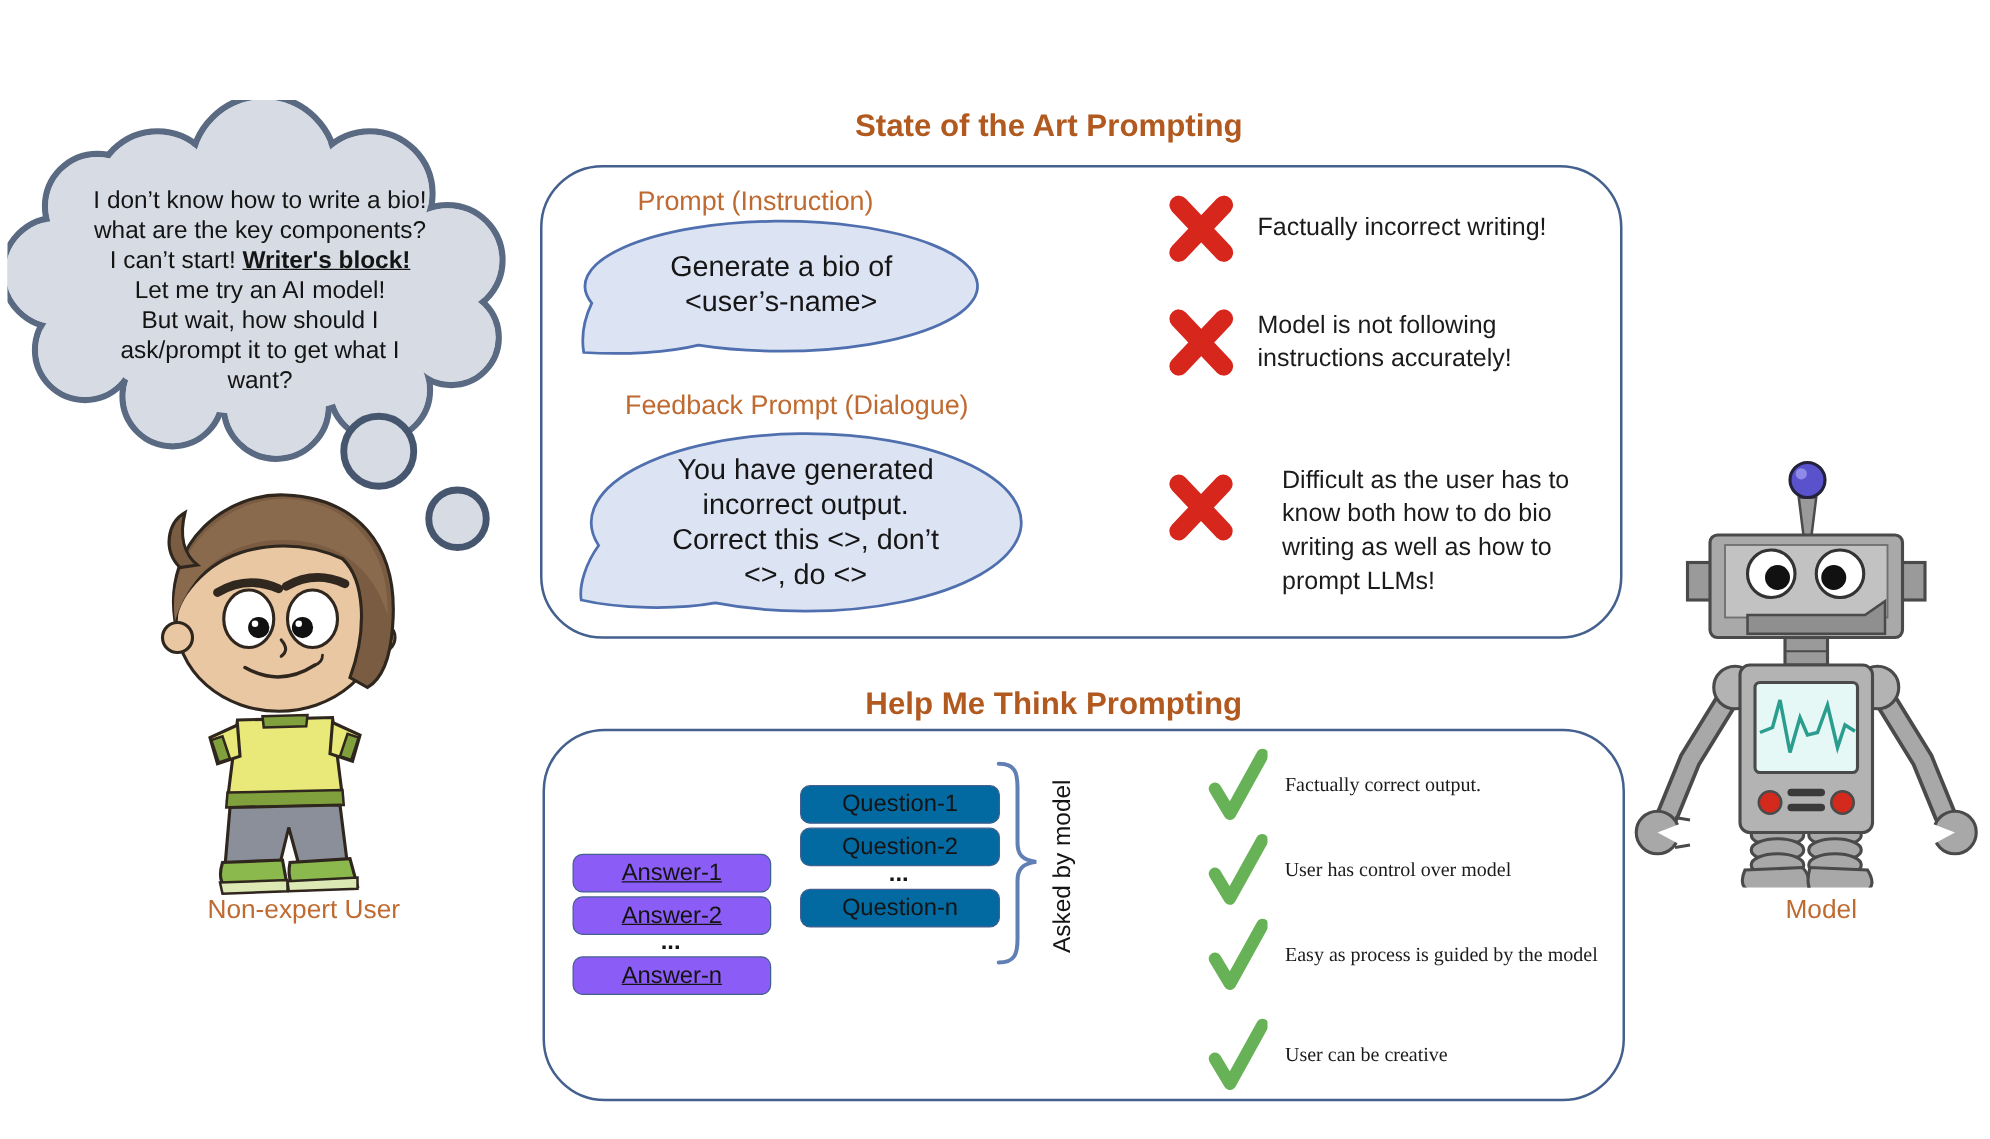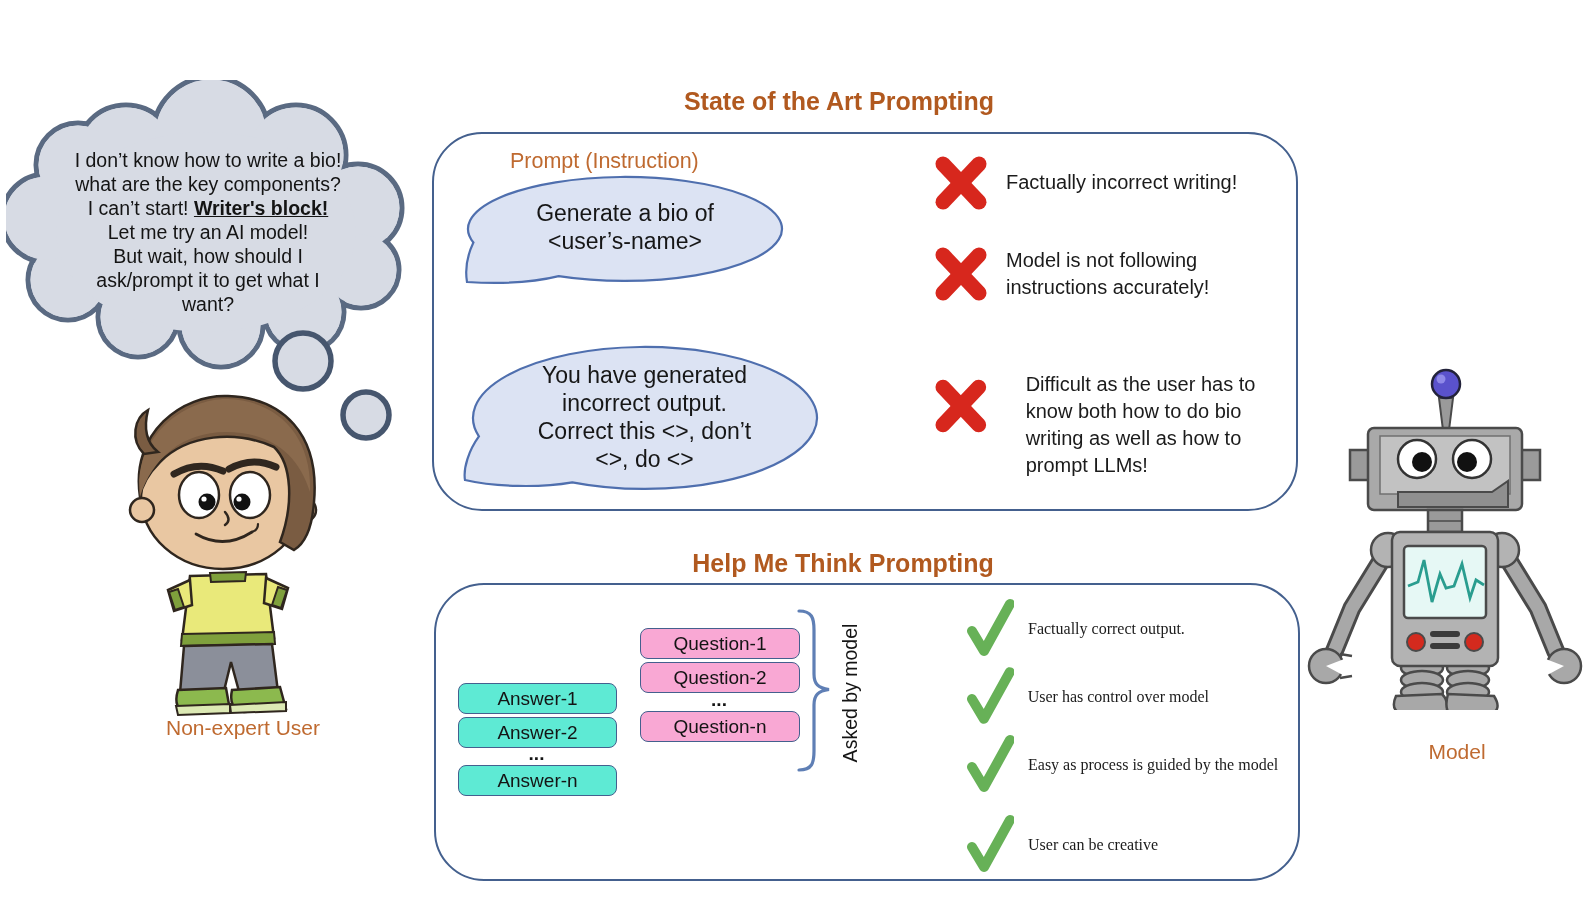--- a/index.html
+++ b/index.html
@@ -8,22 +8,22 @@
   .abs{position:absolute;}
   .center{text-align:center;}
   .section-title{font-size:25px;font-weight:bold;color:#b1591f;}
   .sub-label{font-size:21.5px;color:#bf6a30;}
   .panel{position:absolute;border:2px solid #44608e;border-radius:50px;background:#fff;}
   .bubble-text{font-size:23px;line-height:28px;text-align:center;color:#161616;}
   .cloud-text{font-size:19.5px;line-height:24px;text-align:center;color:#141414;}
   .cloud-text .em{font-weight:bold;text-decoration:underline;}
   .qa-box{position:absolute;display:flex;align-items:center;justify-content:center;
           border:1.8px solid #44608e;border-radius:8px;font-size:19px;color:#141414;}
-  .q-fill{background:#f9a8d4;}
-  .a-fill{background:#5eead4;}
+  .q-fill{background:#0369a1;}
+  .a-fill{background:#8b5cf6;text-decoration:underline;}
   .dots{position:absolute;text-align:center;font-size:19px;font-weight:bold;color:#141414;}
   .mark-row{position:absolute;display:flex;gap:16px;align-items:center;}
   .mark-row .txt{font-size:20px;line-height:27.5px;color:#1b1b1b;}
   .pro-row{position:absolute;display:flex;gap:14px;align-items:center;}
   .pro-row .txt{font-size:16px;line-height:27px;color:#1b1b1b;font-family:Liberation Serif, serif;}
   .illu-label{font-size:21px;color:#bf6a30;}
   svg{display:block;}
 </style>
 </head>
 <body>
@@ -172,36 +172,37 @@
 
     <rect x="92" y="174" width="106" height="134" rx="8" fill="#b3b3b3" stroke="#4a4a4a" stroke-width="2.5"></rect>
     <rect x="104" y="188" width="82" height="72" rx="4" fill="#e6f8f5" stroke="#4a4a4a" stroke-width="2.5"></rect>
     <polyline points="108,228 118,224 124,202 132,244 140,216 146,230 154,228 162,206 170,240 176,222 184,227" fill="none" stroke="#2a9d8f" stroke-width="2.8"></polyline>
     <circle cx="116" cy="284" r="9" fill="#d42a1e" stroke="#4a4a4a" stroke-width="2"></circle>
     <circle cx="174" cy="284" r="9" fill="#d42a1e" stroke="#4a4a4a" stroke-width="2"></circle>
     <rect x="130" y="273" width="30" height="6" rx="3" fill="#3a3a3a"></rect>
     <rect x="130" y="285" width="30" height="6" rx="3" fill="#3a3a3a"></rect>
   </svg>
 
-  <div class="abs center illu-label" style="left:1387px;top:740px;width:140px;">Model</div>
+  <div class="abs center illu-label" style="left:1387px;top:716px;width:140px;">Model</div>
 
   <div class="abs center section-title" style="left:589px;top:87px;width:500px;">State of the Art Prompting</div>
 
   <div class="panel" style="left:432px;top:132px;width:862px;height:375px;"></div>
 
   <div class="abs sub-label" style="left:510px;top:149px;">Prompt (Instruction)</div>
 
   <svg class="abs" style="left:455px;top:170px;" width="332" height="122" viewBox="0 0 332 122">
     <path d="M18.4,72.5 A157,52 0 1 1 103.7,106.1 C80,112 45,114 12,112 C10,100 12,86 18.4,72.5 Z" fill="#dce3f3" stroke="#4f6fae" stroke-width="2.2"></path>
   </svg>
   <div class="abs bubble-text" style="left:475px;top:199px;width:300px;">
     <div>Generate a bio of</div>
     <div>&lt;user’s-name&gt;</div>
   </div>
 
+  <div class="abs sub-label" style="left:500px;top:312px;">Feedback Prompt (Dialogue)</div>
 
   <svg class="abs" style="left:455px;top:340px;" width="372" height="156" viewBox="0 0 372 156">
     <path d="M23.9,96.4 A172,71 0 1 1 117.3,142.3 C85,148 40,147 10,140 C8,128 14,110 23.9,96.4 Z" fill="#dce3f3" stroke="#4f6fae" stroke-width="2.2"></path>
   </svg>
   <div class="abs bubble-text" style="left:472px;top:361px;width:345px;">
     <div>You have generated</div>
     <div>incorrect output.</div>
     <div>Correct this &lt;&gt;, don’t</div>
     <div>&lt;&gt;, do &lt;&gt;</div>
   </div>

